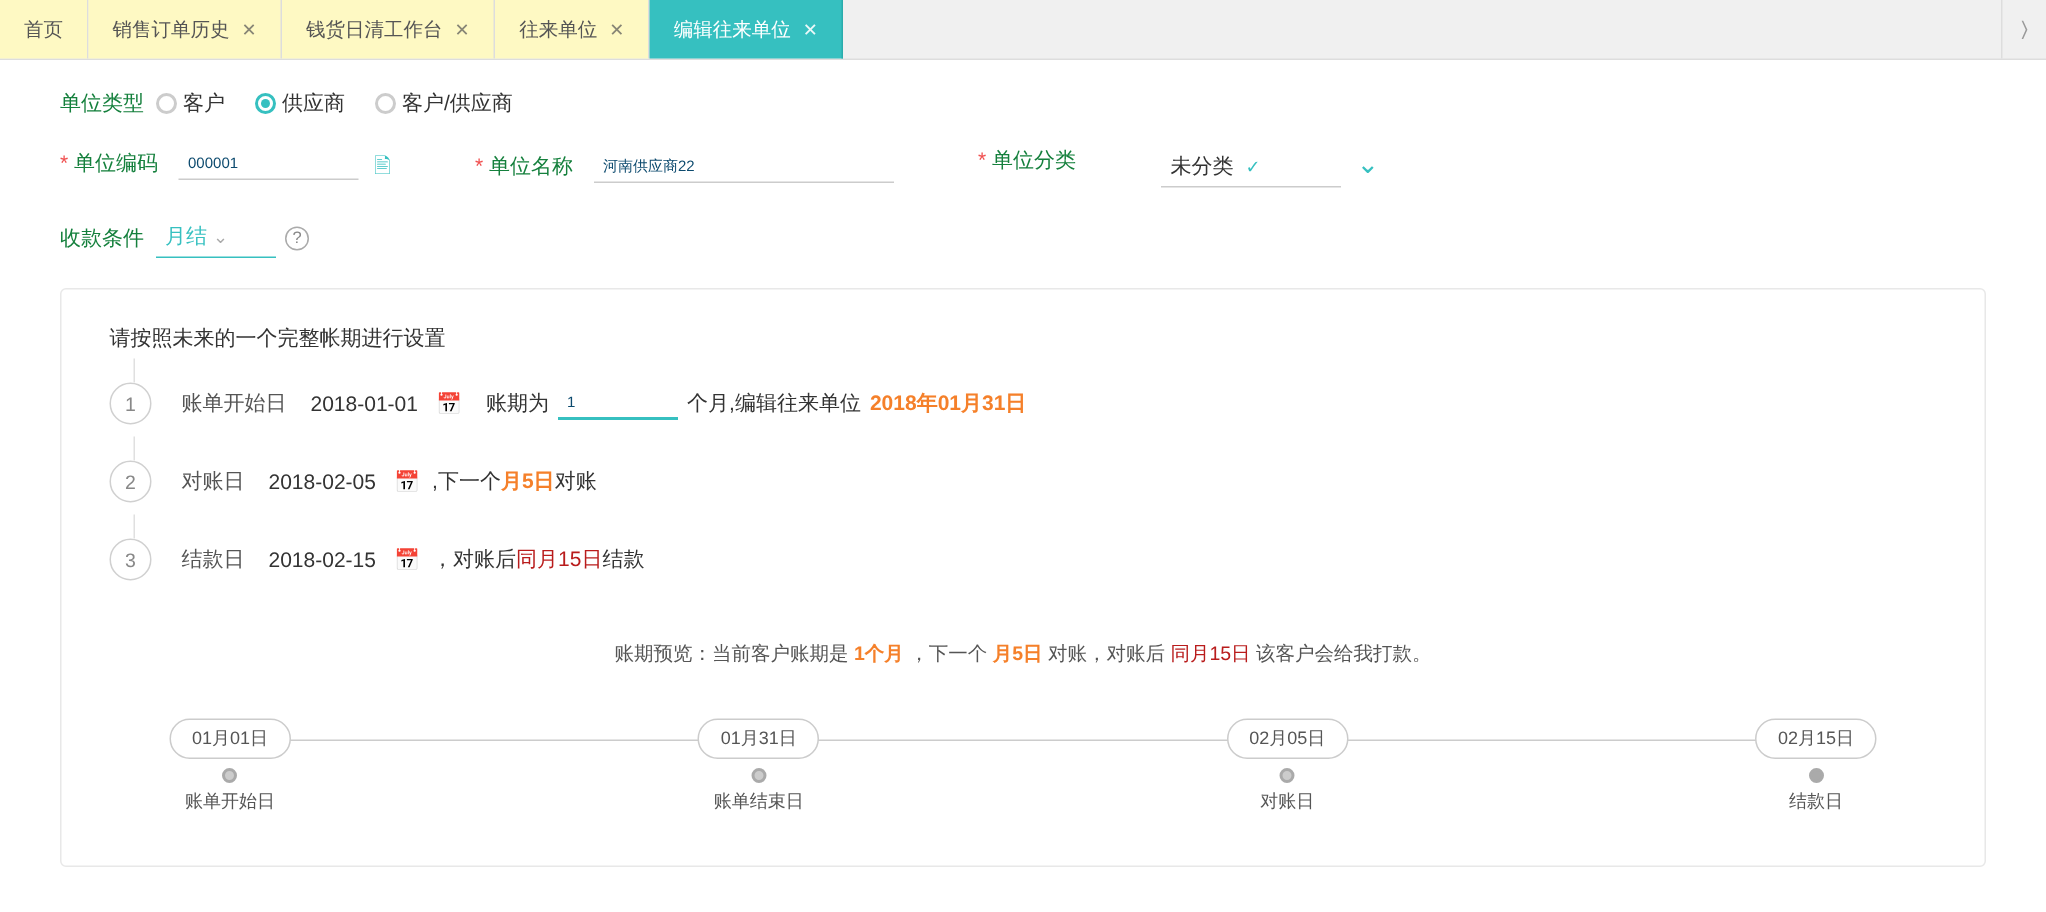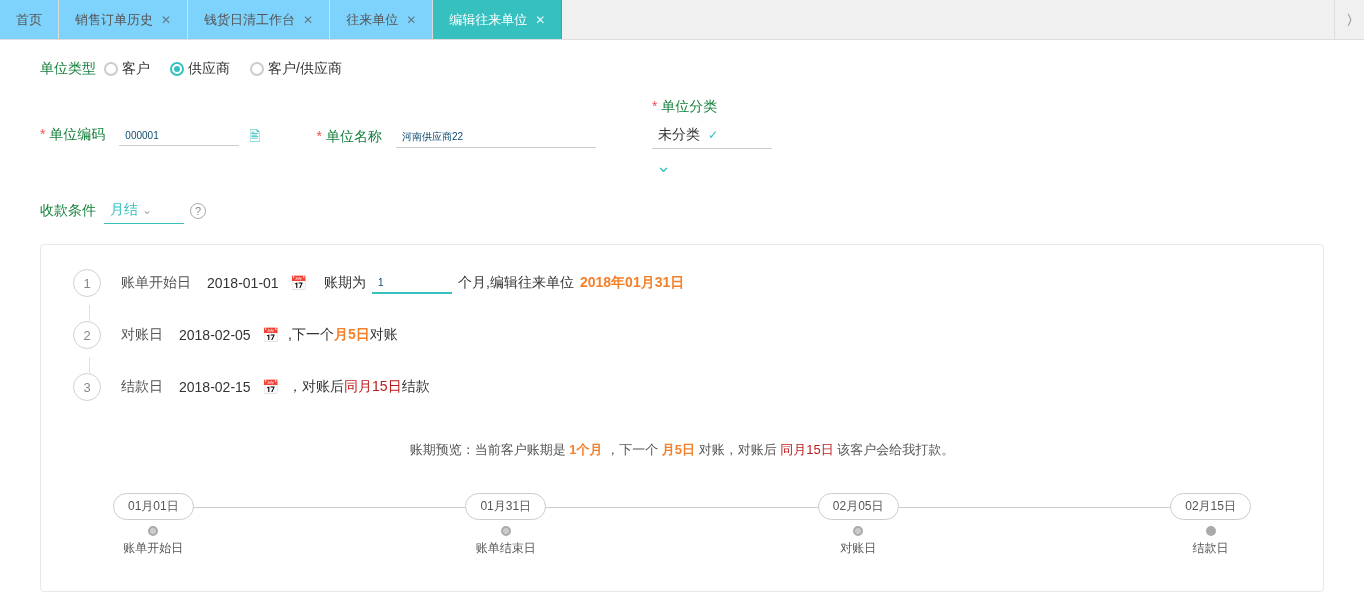--- a/index.html
+++ b/index.html
@@ -8,21 +8,21 @@
     
     .tab-bar {
       display: flex; align-items: stretch;
       background: #f0f0f0; border-bottom: 1px solid #ddd;
       height: 40px;
     }
     .tab {
       display: flex; align-items: center; padding: 0 16px;
       cursor: pointer; font-size: 13px; color: #555;
       border-right: 1px solid #ddd; white-space: nowrap;
-      background: #7dd3fc;
+      background: #fef9c3;
     }
     .tab.active {
       background: #36c0c0; color: #fff; border-right: 1px solid #2aacac;
     }
     .tab .close-icon {
       margin-left: 8px; font-size: 12px; opacity: 0.7;
     }
     .tab.active .close-icon { opacity: 0.9; }
     .tab-expand {
       margin-left: auto; display: flex; align-items: center;
@@ -212,40 +212,41 @@
   <div class="form-row divider-row">
     <div class="field-group">
       <span class="form-label required">单位编码</span>
       <input class="form-input" type="text" style="width: 120px;" value="000001">
       <span class="doc-icon">🖹</span>
     </div>
     <div class="field-group" style="margin-left:32px;">
       <span class="form-label required">单位名称</span>
       <input class="form-input" type="text" style="width: 200px;" value="河南供应商22">
     </div>
-    <div class="field-group" style="margin-left:32px;flex-direction:column;">
+    <div class="field-group" style="margin-left:32px;">
       <span class="form-label required">单位分类</span>
-      <div class="form-select" style="min-width:120px;">
+      <div class="form-select" style="min-width:120px;margin-left:43px;">
         <span>未分类</span>
         <span class="select-arrow drop-icon">✓</span>
       </div>
       <span style="color:#36c0c0;font-size:18px;margin-left:4px;">⌄</span>
     </div>
   </div>
 
   <div class="form-row">
     <span class="form-label">收款条件</span>
     <div class="form-select" style="min-width:80px; border-bottom:1px solid #36c0c0;">
       <span class="select-value">月结</span>
       <span class="select-arrow">⌄</span>
     </div>
     <div class="question-icon">?</div>
   </div>
 
   <div class="section-box">
+    <div class="section-title">请按照未来的一个完整帐期进行设置</div>
 
     <div class="step-row">
       <div class="step-num">1</div>
       <span class="step-label">账单开始日</span>
       <span class="step-date">2018-01-01</span>
       <span class="calendar-icon">📅</span>
       <span style="margin-left:16px; margin-right:6px;">账期为</span>
       <input class="form-input" type="text" style="width: 80px; border-bottom: 2px solid rgb(54, 192, 192);" value="1">
       <span style="margin-left:6px;">个月,编辑往来单位</span>
       <span class="highlight-orange" style="margin-left:6px;">2018年01月31日</span>

